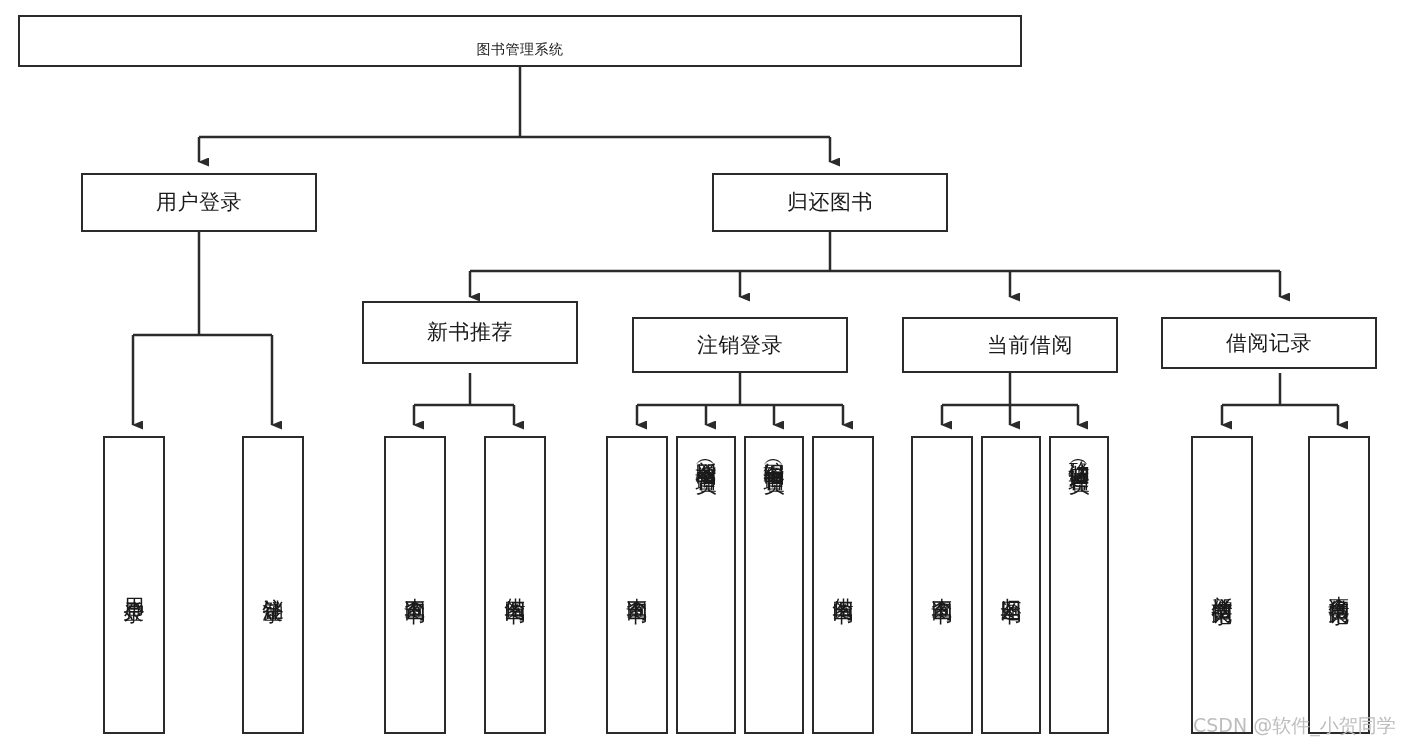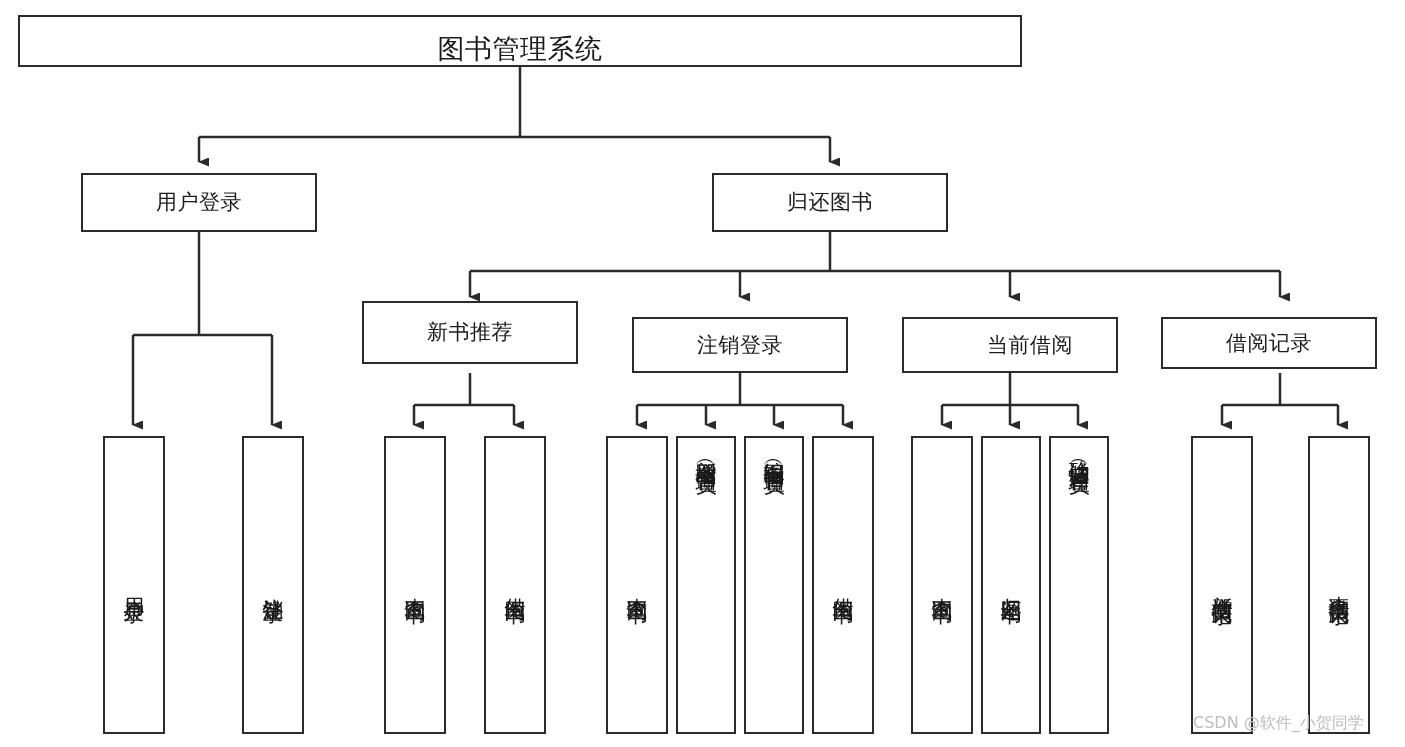--- a/index.html
+++ b/index.html
@@ -40,21 +40,21 @@
     display: block;
     text-align: center;
     line-height: 1.18;
     white-space: pre;
   }
   .node.horizontal .node-label {
     font-size: 21px;
     letter-spacing: 0.5px;
   }
   .node.root .node-label {
-    font-size: 27px;
+    font-size: 14px;
     margin-top: 16px;
   }
   .node.vertical {
     align-items: flex-start;
     padding-top: 6px;
   }
   .node.vertical .node-label {
     writing-mode: vertical-rl;
     text-orientation: upright;
     font-size: 21px;
@@ -63,21 +63,21 @@
     white-space: normal;
     max-height: 290px;
   }
   .node.vertical.centered {
     align-items: center;
     padding-top: 0;
   }
   .watermark {
     position: absolute;
     color: #bdbdbd;
-    font-size: 16px;
+    font-size: 19px;
     z-index: 5;
     white-space: nowrap;
     pointer-events: none;
     font-family: "DejaVu Sans", "Liberation Sans", sans-serif;
   }
 </style>
 </head>
 <body>
 
 <div id="diagram-root">

